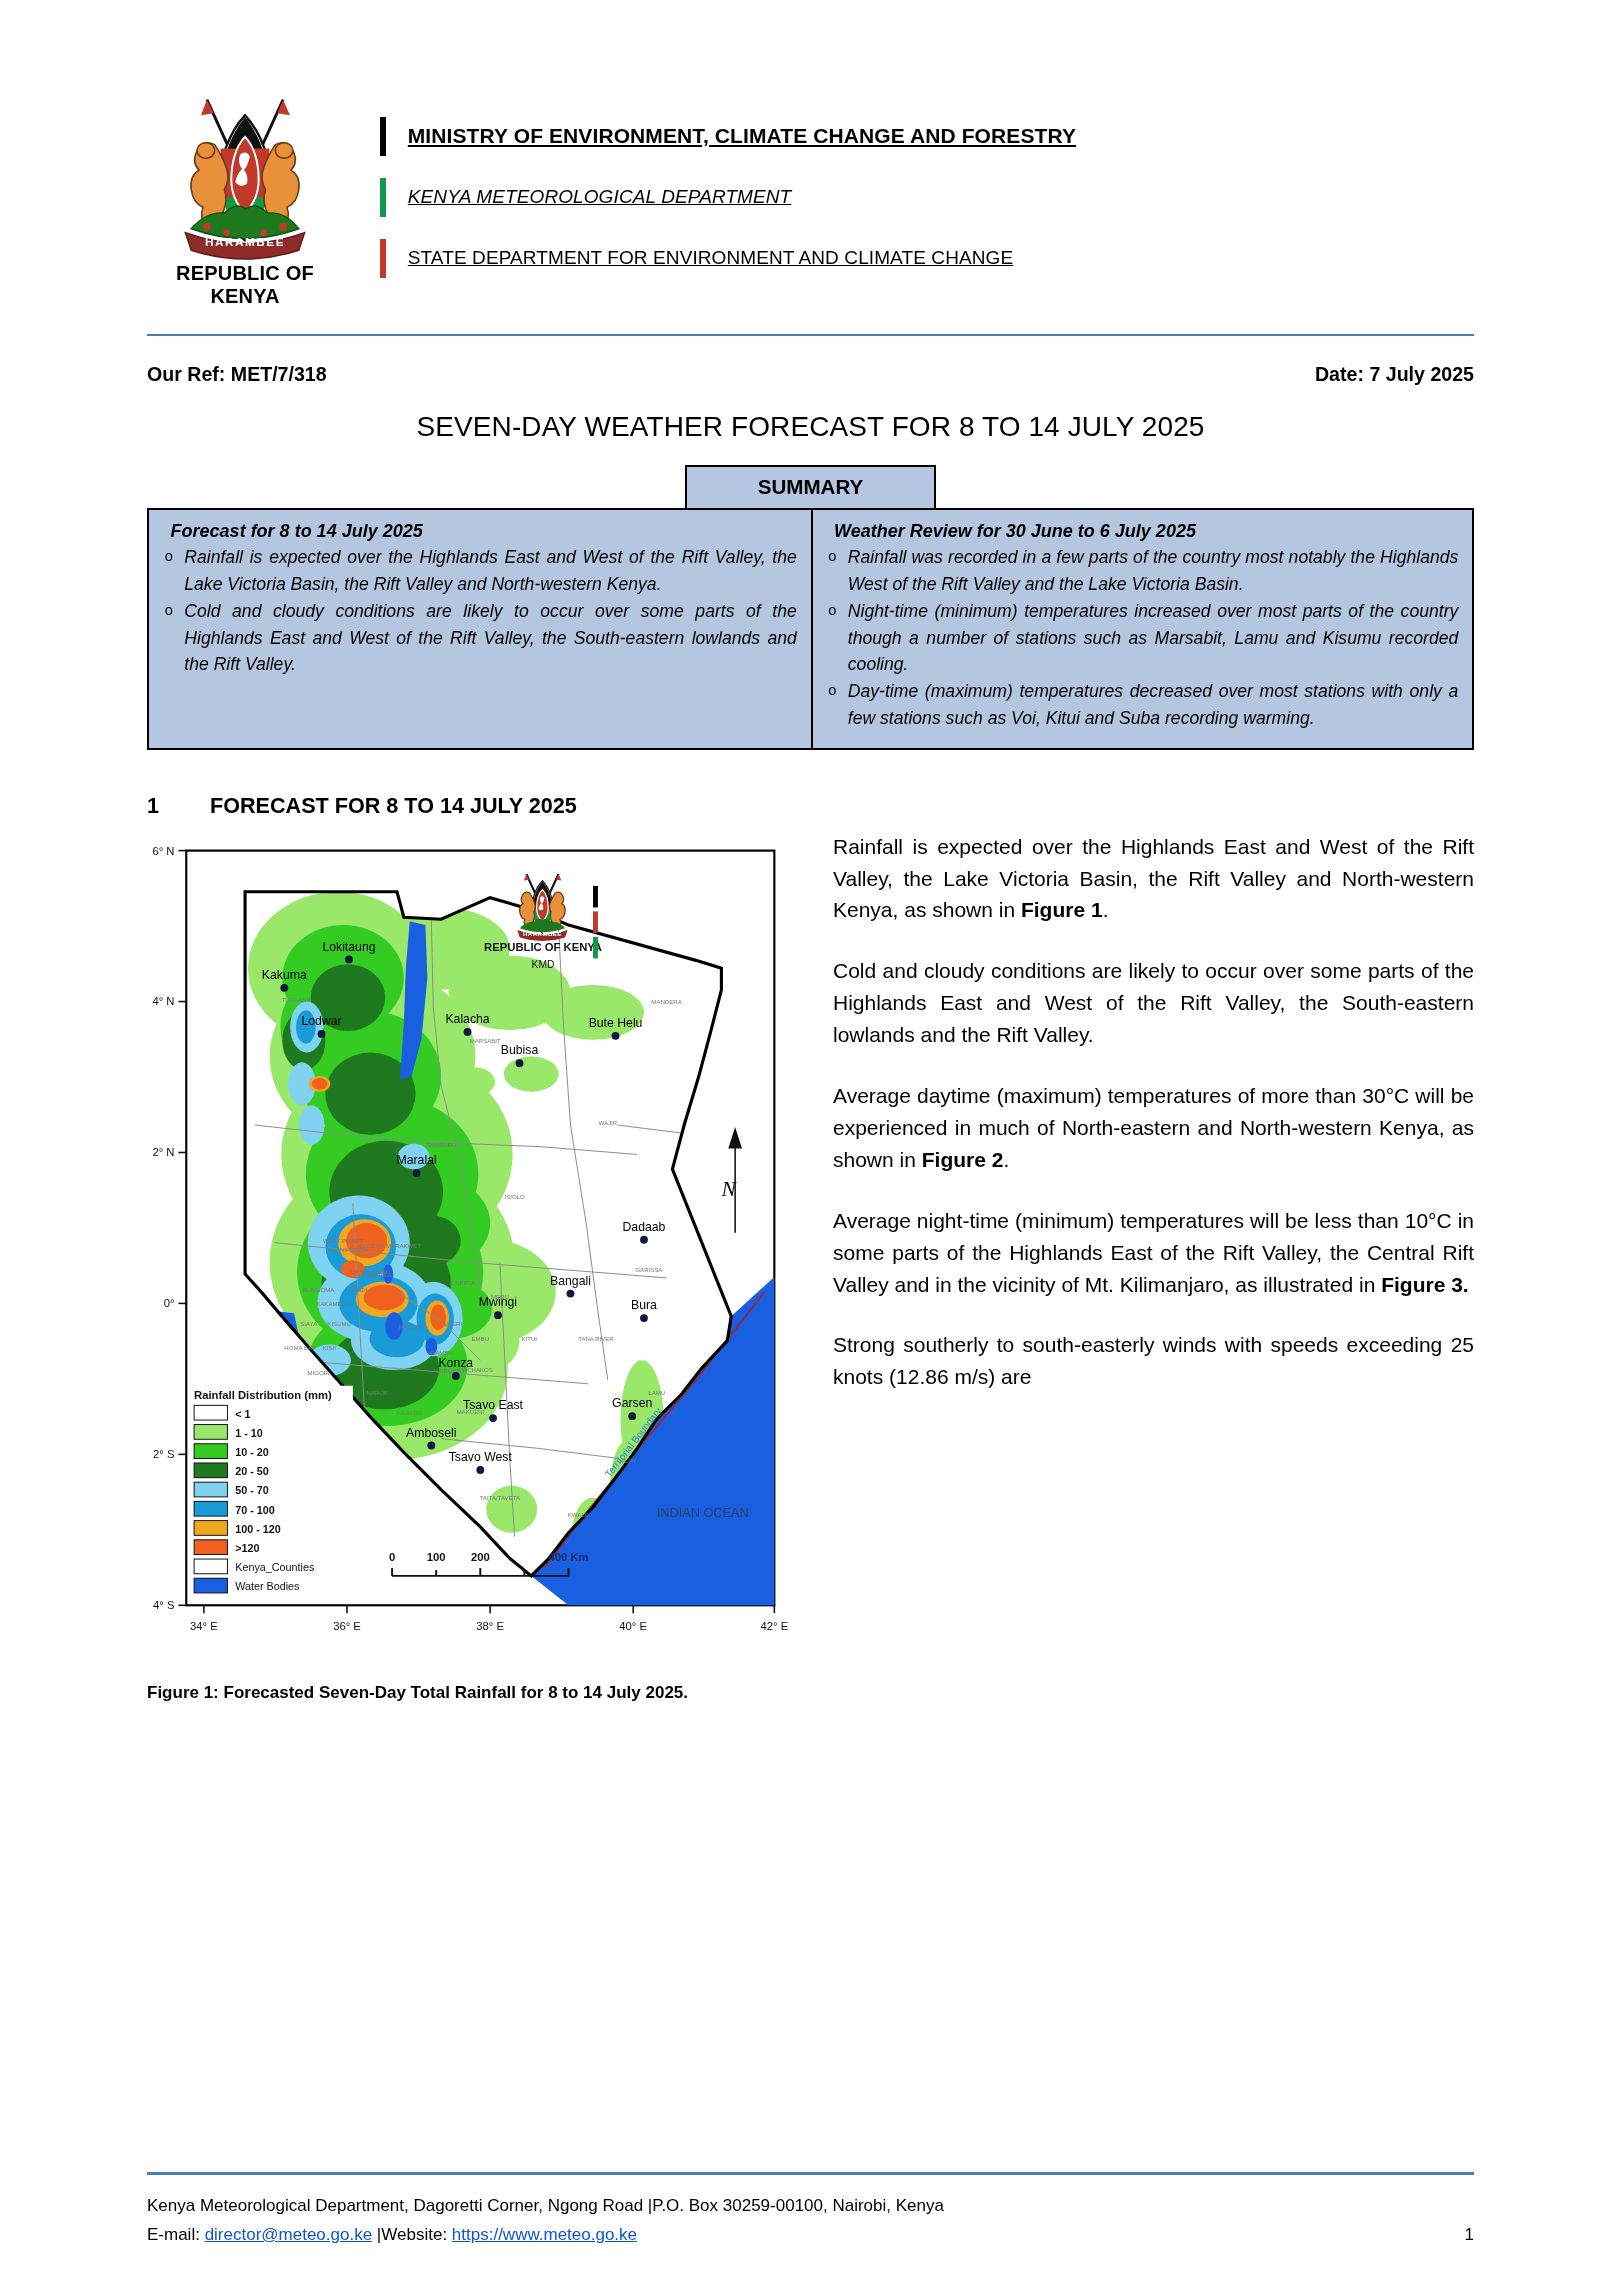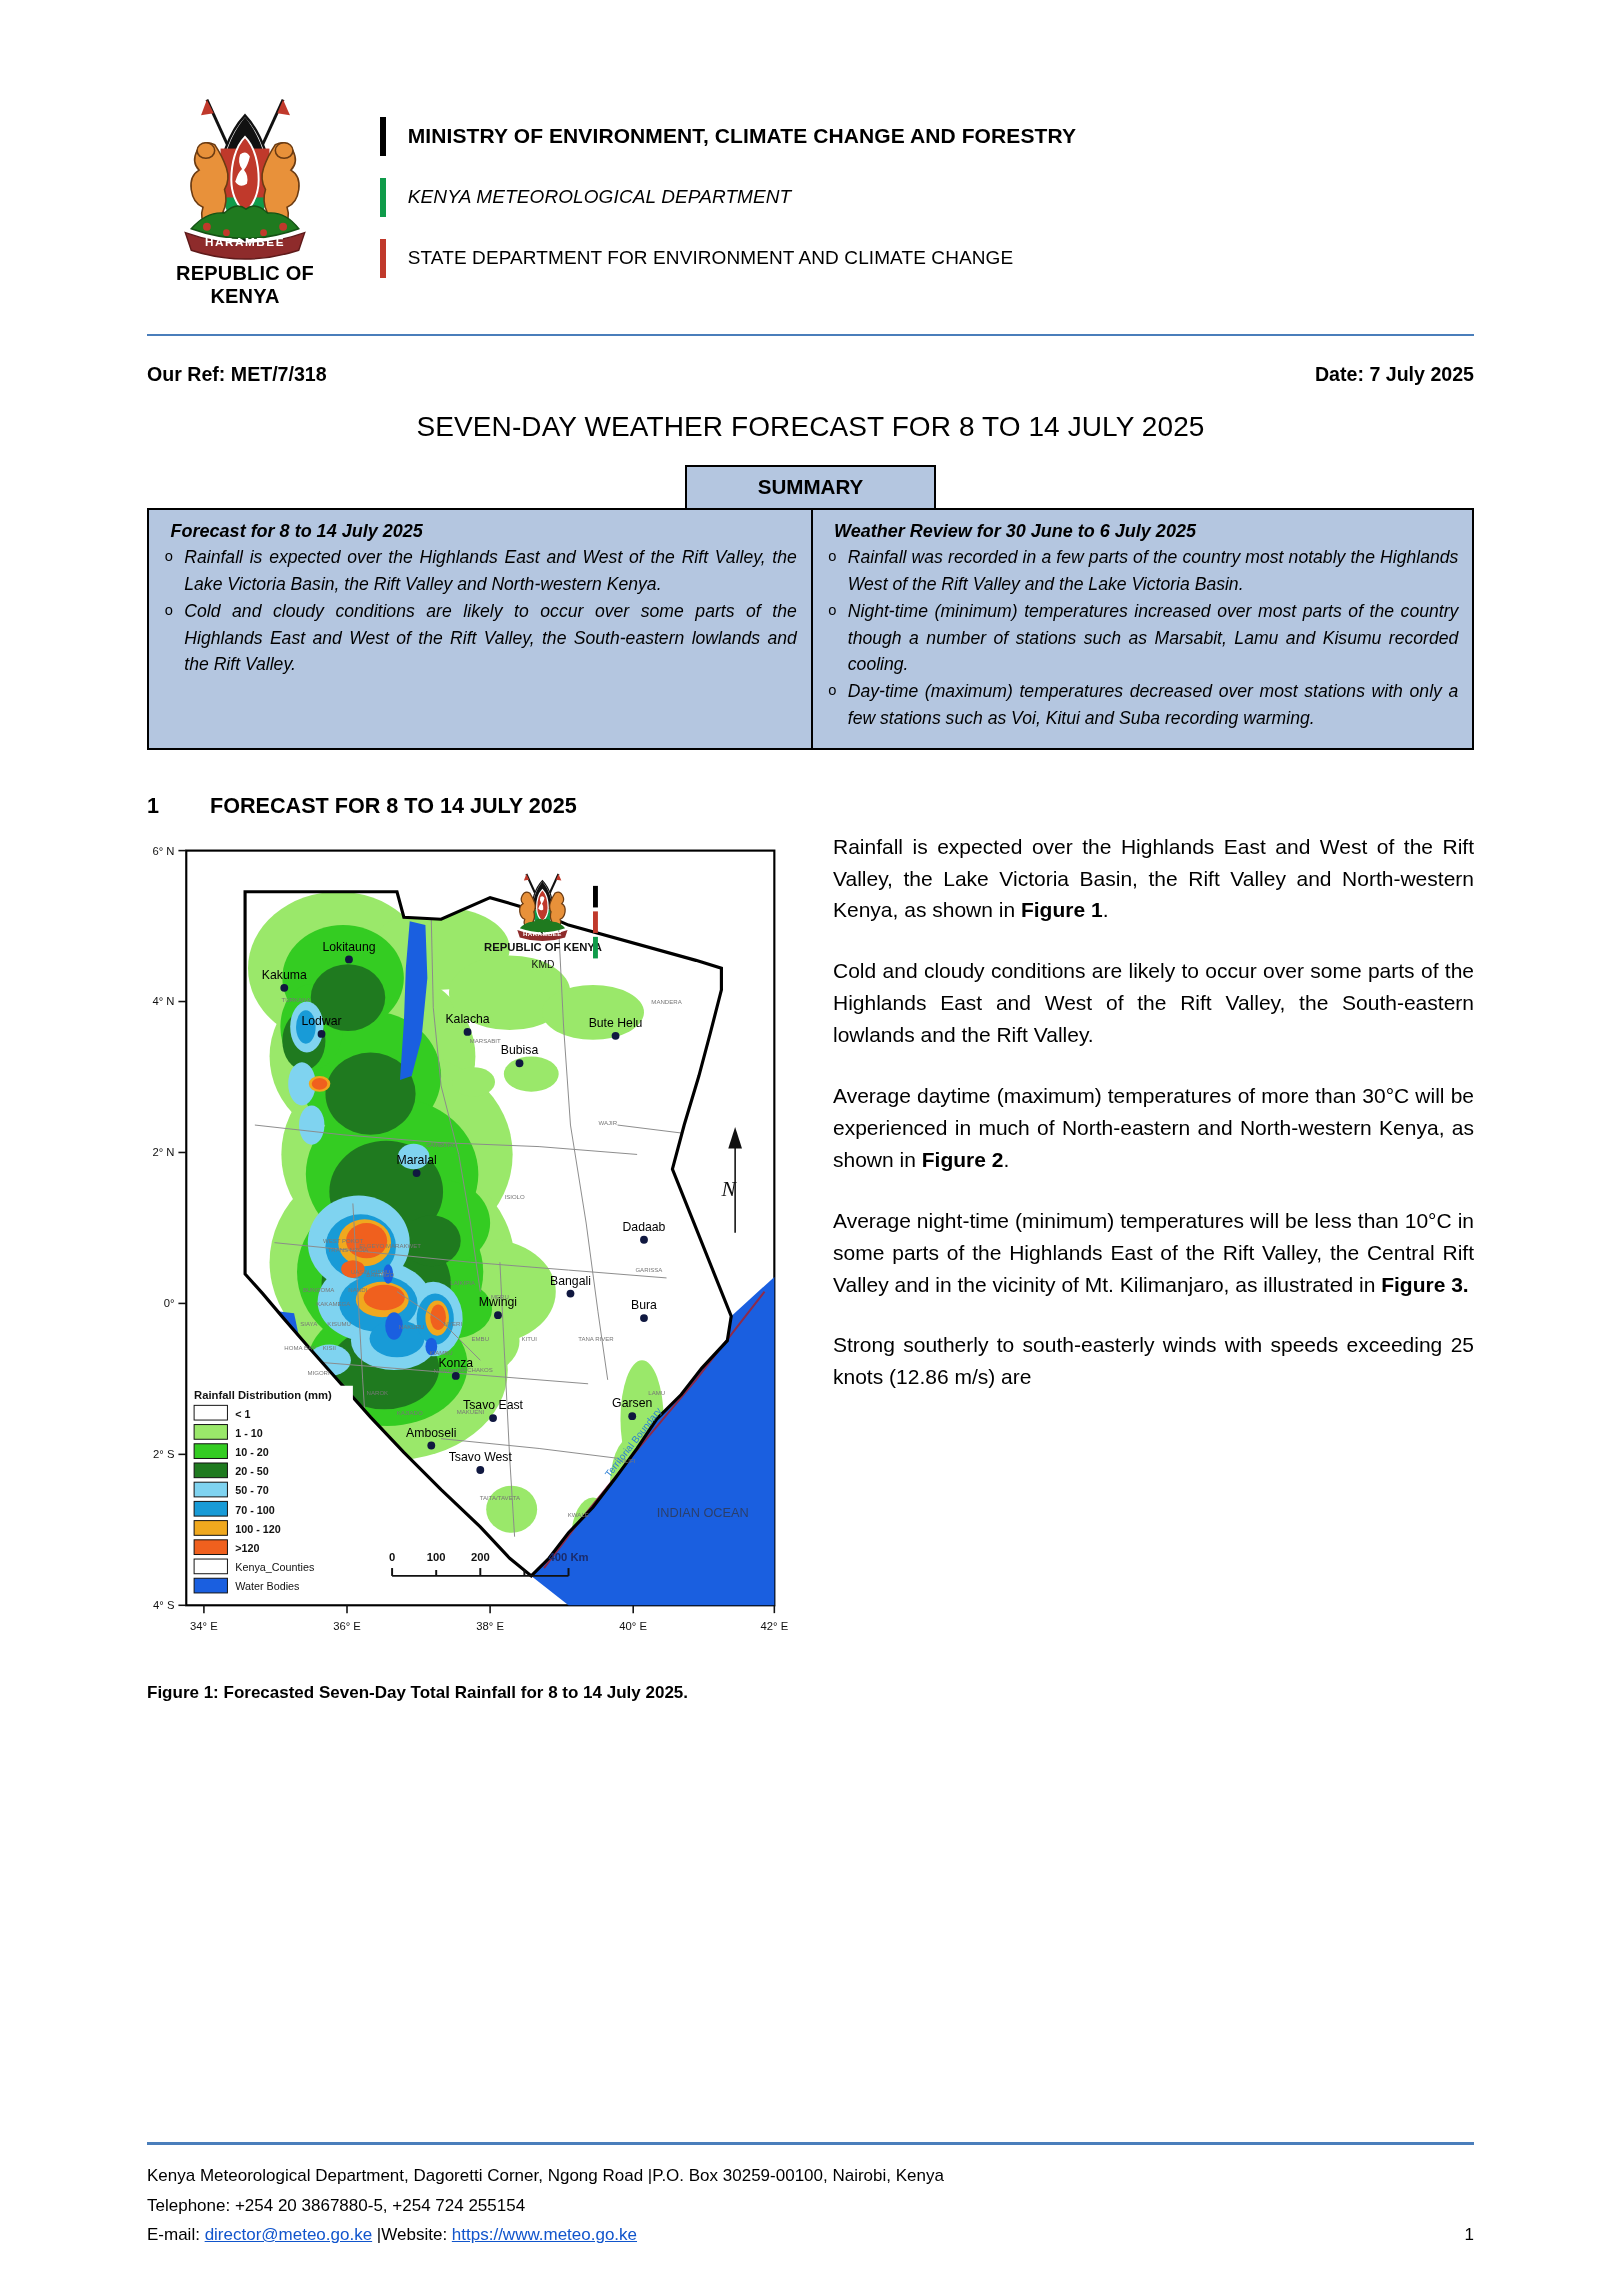--- a/index.html
+++ b/index.html
@@ -13,21 +13,21 @@
     overflow: hidden;
   }
   .page { position: absolute; inset: 0; padding: 0 147px; }
 
   
   .letterhead { display: flex; align-items: center; padding-top: 86px; gap: 25.5px; }
   .crest-wrap { width: 196px; flex: 0 0 196px; text-align: center; }
   .crest-svg { display:block; margin: 0 auto; }
   .crest-caption { font-weight: 700; font-size: 20px; letter-spacing: 0.2px; margin-top: 2px; font-family:"Liberation Sans",sans-serif; }
   .org-lines { flex: 1; padding-left: 11.8px; }
-  .org-row { display: flex; align-items: center; min-height: 61px; }
+  .org-row { display: flex; align-items: center; min-height: 61px; text-decoration: underline; }
   .org-bar { width: 5.9px; height: 39px; margin-right: 21.6px; flex: 0 0 5.9px; }
   .org-t1 { font-size: 21px; font-weight: 700; letter-spacing: 0.1px; }
   .org-t2 { font-size: 19px; font-weight: 400; letter-spacing: 0.1px; }
   .org-t3 { font-size: 19px; font-style: italic; letter-spacing: 0.1px; }
 
   .rule-top { height: 2.9px; background: #4a7ebb; margin-top: 25.5px; }
   .rule-bottom { height: 2.9px; background: #4a7ebb; }
 
   
   .refrow { display: flex; justify-content: space-between; margin-top: 26.5px; font-size: 19.6px; font-weight: 700; }
@@ -488,21 +488,20 @@
       <p>
         <span>Strong southerly to south-easterly winds with speeds exceeding 25 knots (12.86 m/s) are</span>
       </p>
     </div>
   </div>
 
   <div class="footer">
     <div class="rule-bottom"></div>
     <div class="foot-lines">
       <div>Kenya Meteorological Department, Dagoretti Corner, Ngong Road |P.O. Box 30259-00100, Nairobi, Kenya</div>
-      <div>Telephone: +254 20 3867880-5, +254 724 255154</div>
       <div>
         <span>E-mail: </span><a class="foot-link" href="#">director@meteo.go.ke</a><span> |Website: </span><a class="foot-link" href="#">https://www.meteo.go.ke</a>
       </div>
       <div class="pagenum">1</div>
     </div>
   </div>
 
 </div>
 
 

